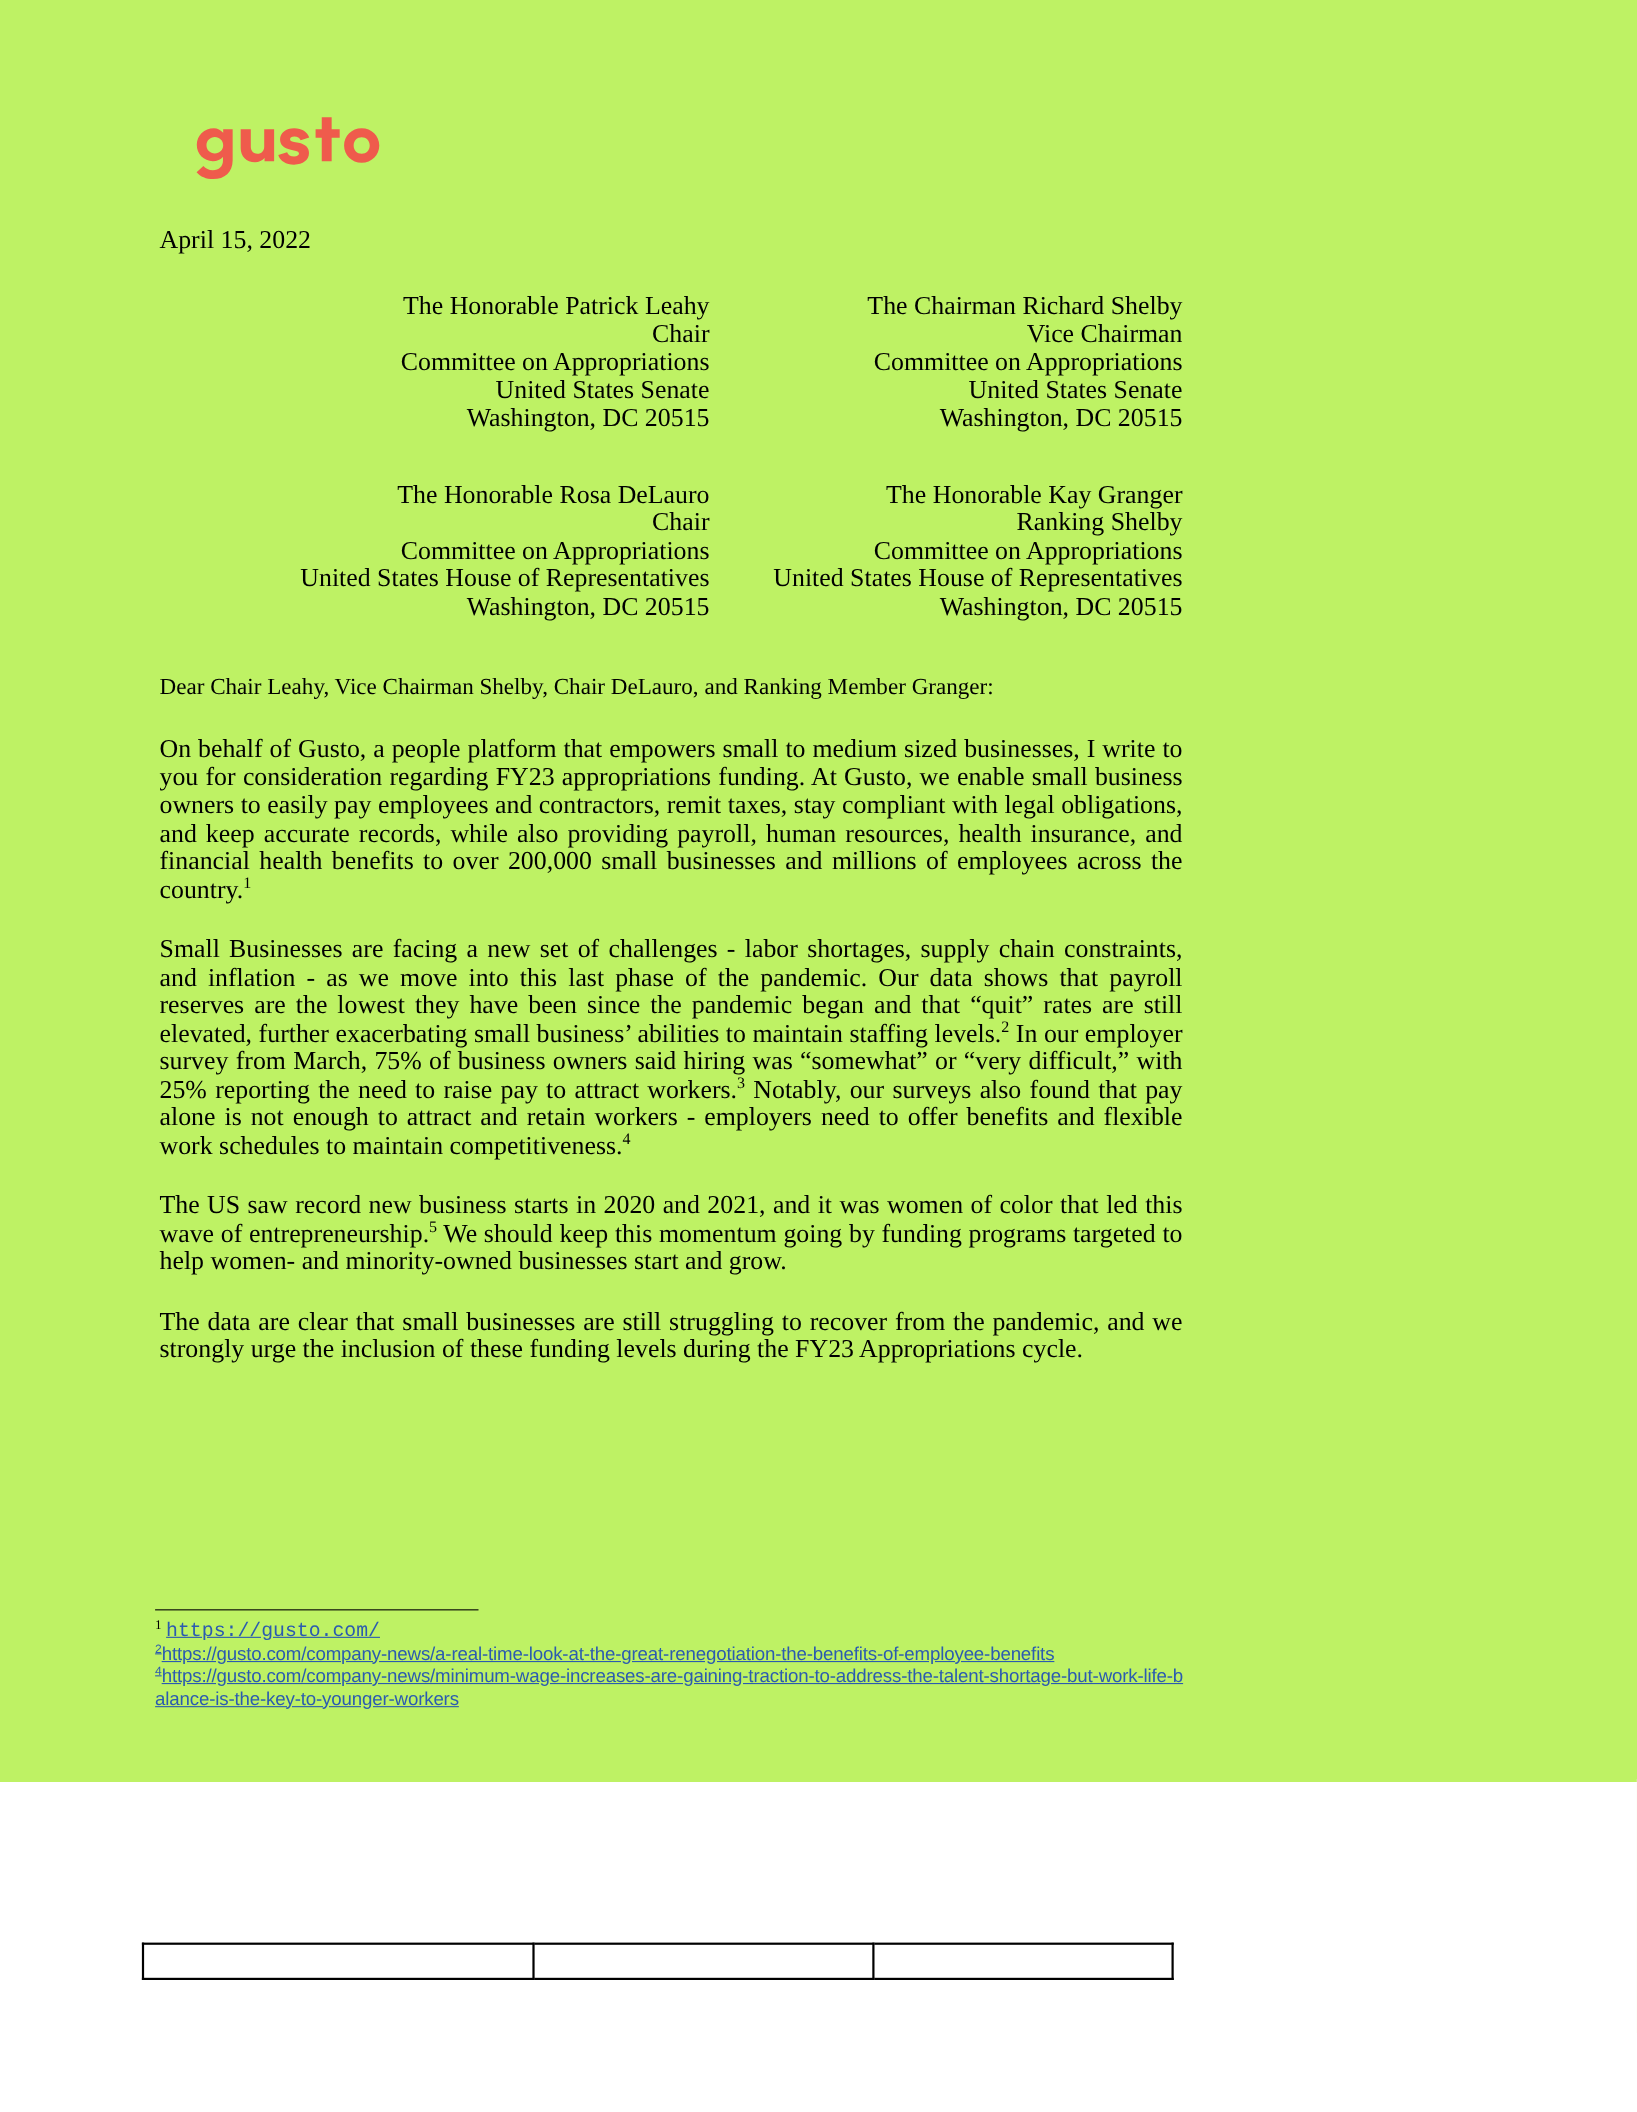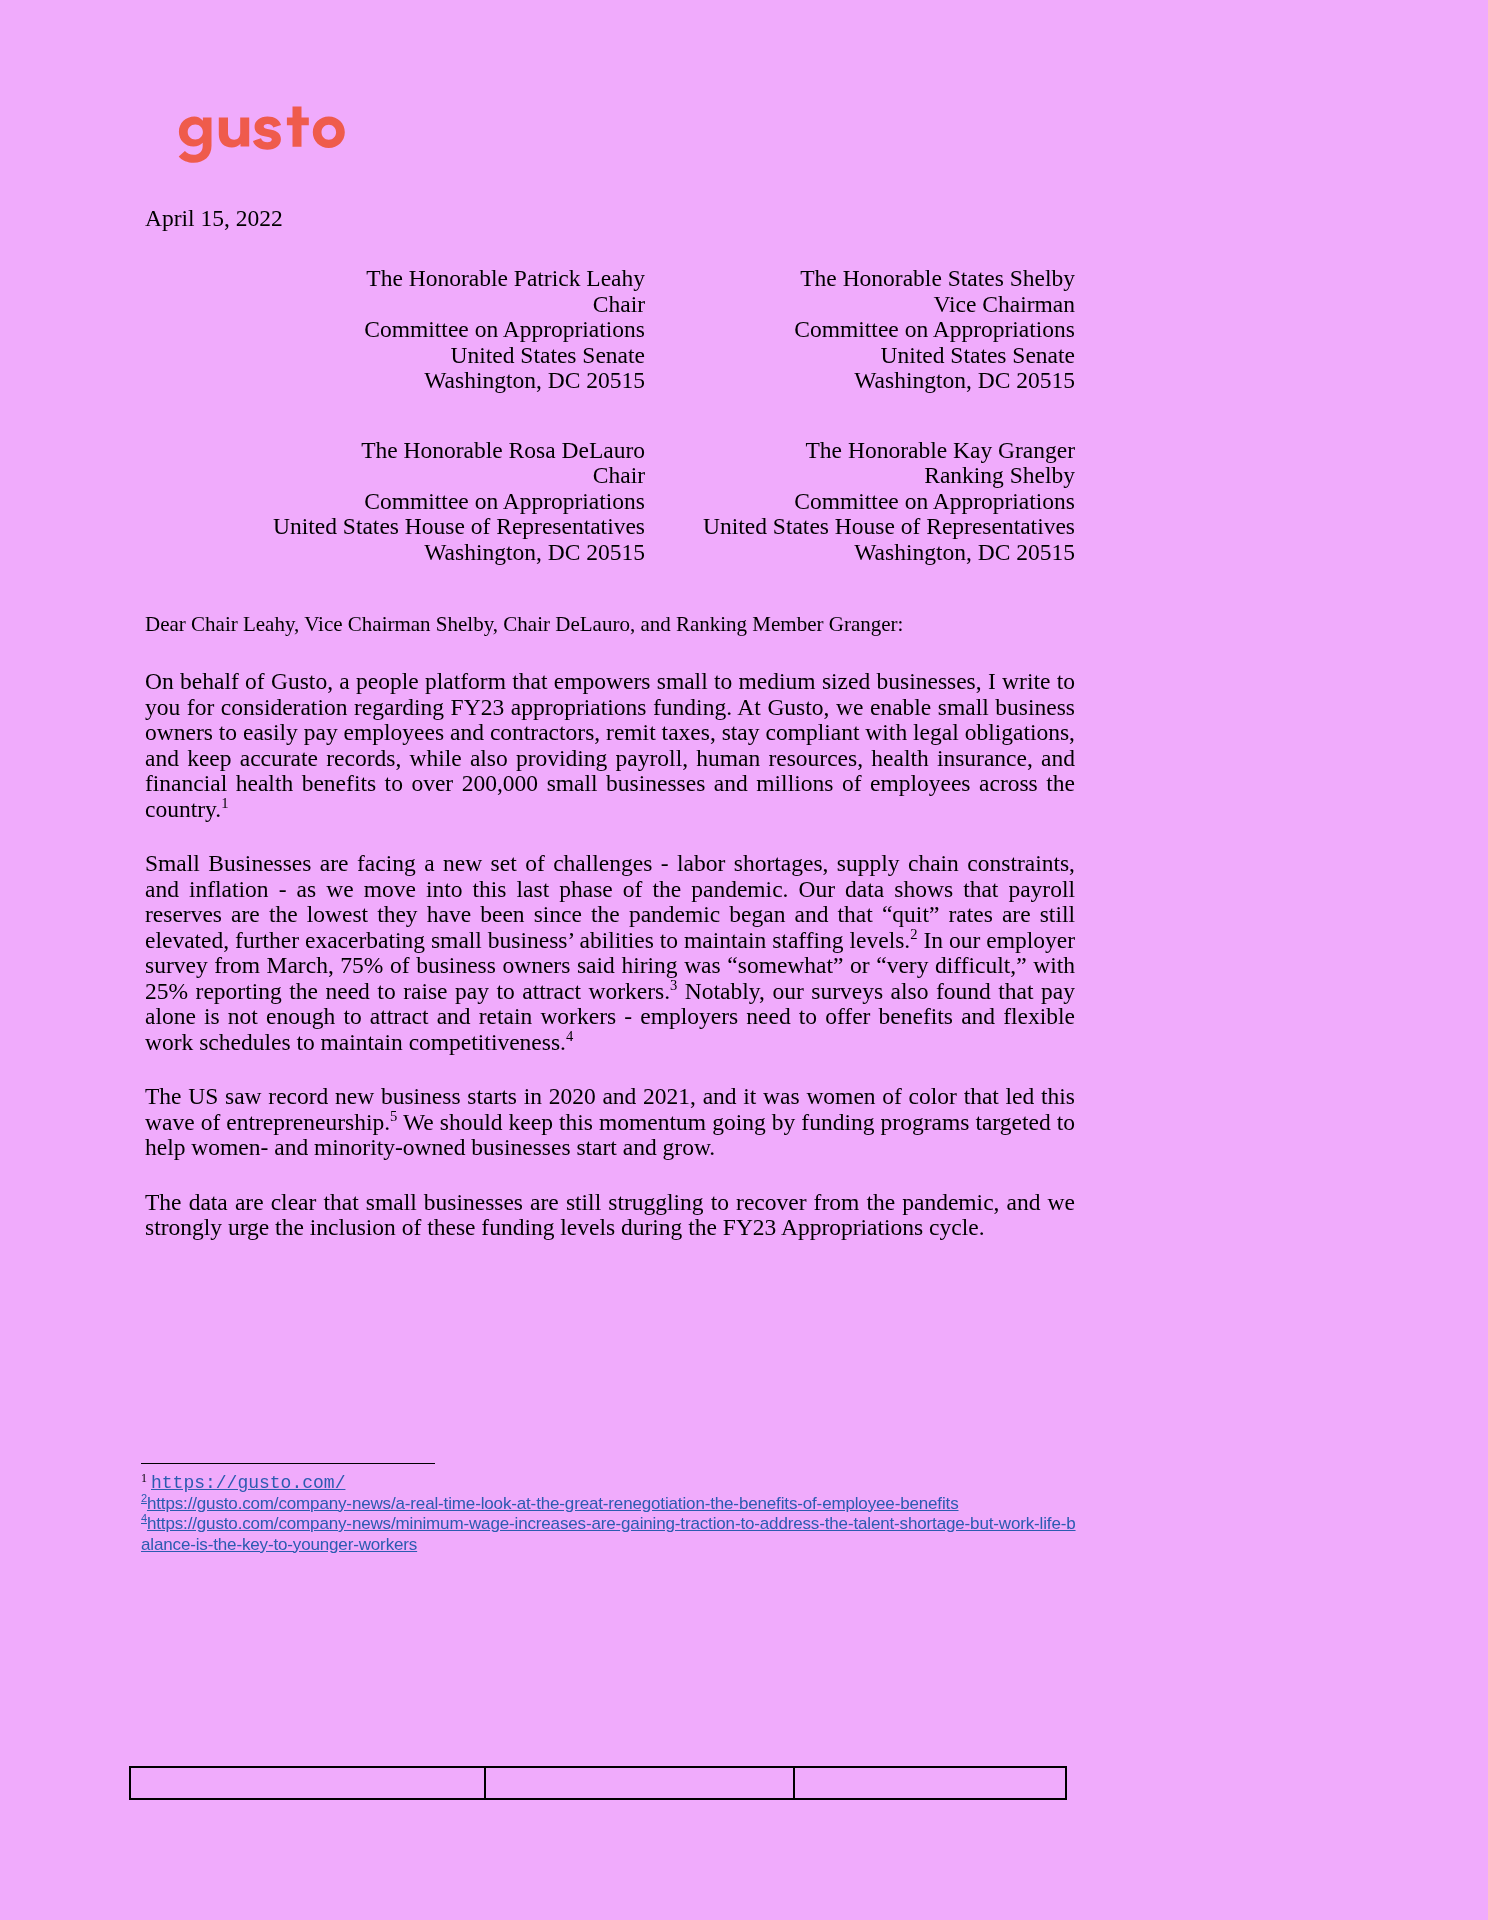--- a/index.html
+++ b/index.html
@@ -12,22 +12,22 @@
     height: 1920px;
     font-family: "Liberation Serif", serif;
     color: #000000;
     position: relative;
     overflow: hidden;
   }
 
   .page {
     position: relative;
     width: 1488px;
-    height: 1920px;
-    background: #f0abfc;
+    height: 1620px;
+    background: #bef264;
   }
 
   
   .logo-wrap {
     position: absolute;
     left: 170px;
     top: 100px;
     width: 200px;
     height: 70px;
   }
@@ -167,21 +167,21 @@
 
     <div class="addr-row">
       <div class="addr-col left">
         <div class="line">The Honorable Patrick Leahy</div>
         <div class="line">Chair</div>
         <div class="line">Committee on Appropriations</div>
         <div class="line">United States Senate</div>
         <div class="line">Washington, DC 20515</div>
       </div>
       <div class="addr-col right">
-        <div class="line">The Honorable States Shelby</div>
+        <div class="line">The Chairman Richard Shelby</div>
         <div class="line">Vice Chairman</div>
         <div class="line">Committee on Appropriations</div>
         <div class="line">United States Senate</div>
         <div class="line">Washington, DC 20515</div>
       </div>
     </div>
 
     <div class="addr-row">
       <div class="addr-col left">
         <div class="line">The Honorable Rosa DeLauro</div>

